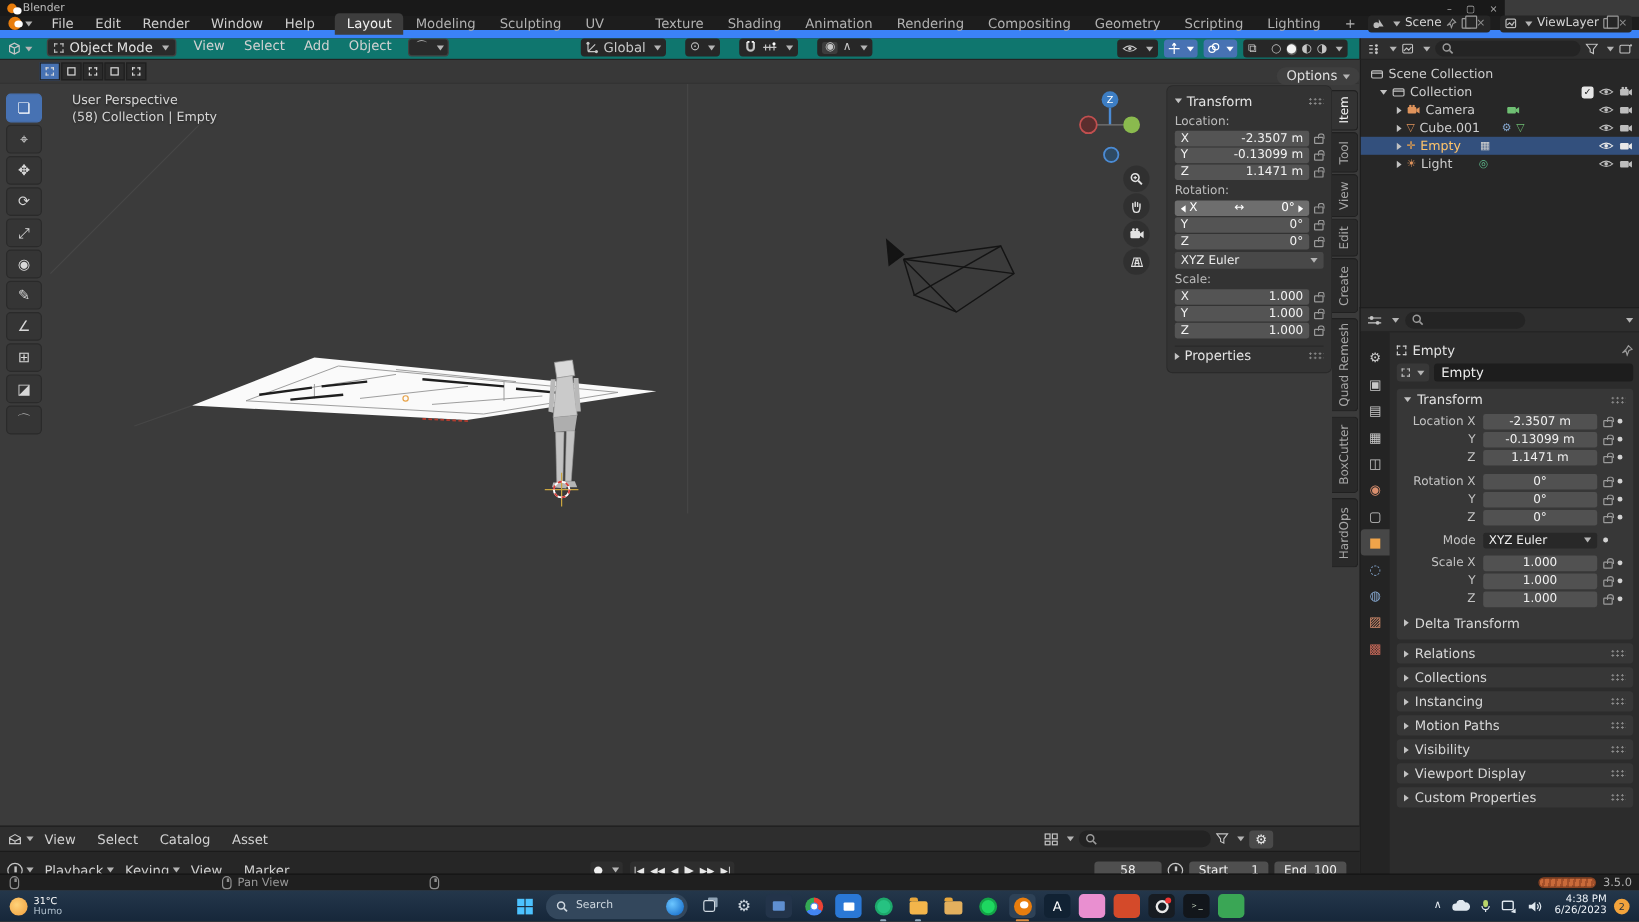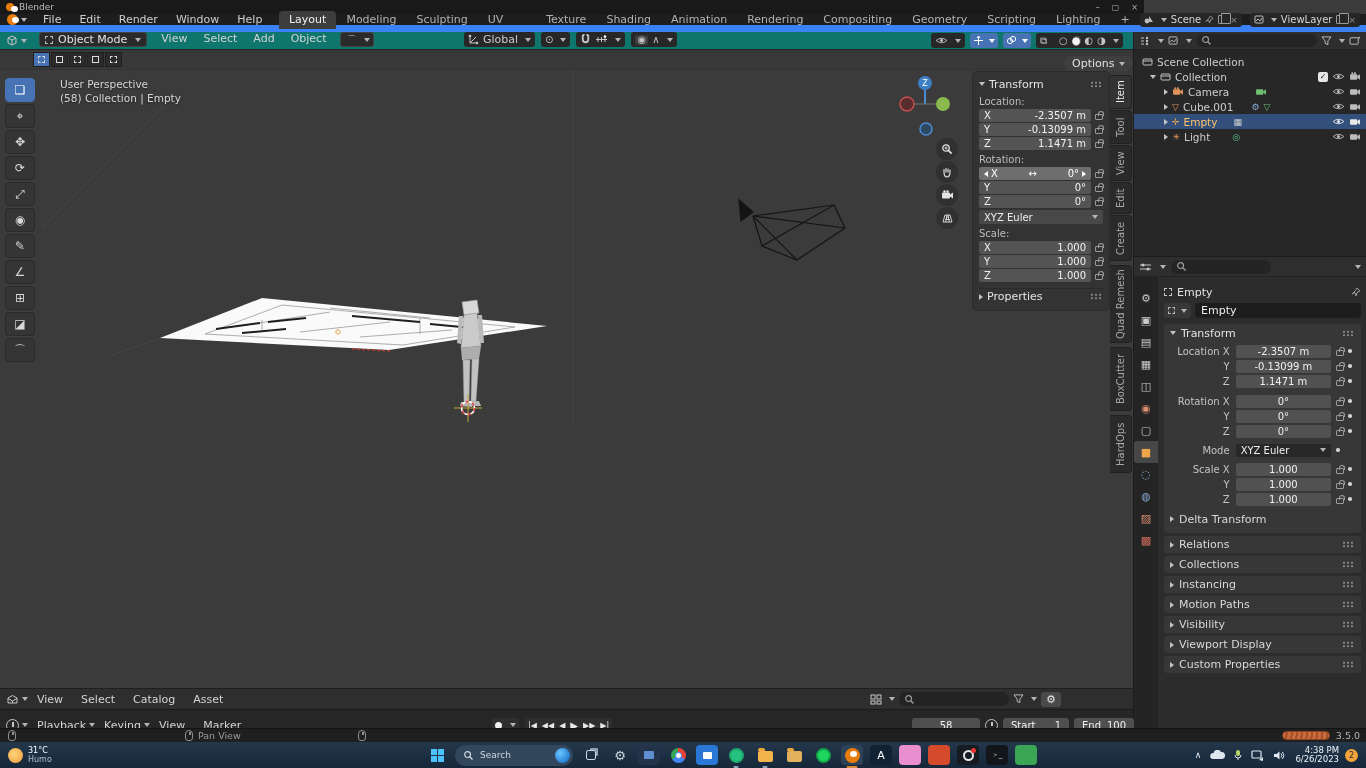--- a/index.html
+++ b/index.html
@@ -13,21 +13,21 @@
 .tr{width:0;height:0;border-top:3.5px solid transparent;border-bottom:3.5px solid transparent;border-left:4.5px solid #c2c2c2;display:inline-block}
 .td{width:0;height:0;border-left:3.5px solid transparent;border-right:3.5px solid transparent;border-top:4.5px solid #c2c2c2;display:inline-block}
 .grip{width:13px;height:7px;background-image:radial-gradient(circle,#8b8b8b 30%,transparent 36%);background-size:4px 3.5px}
 .lk{width:8px;height:6px;border:1px solid #9a9a9a;border-radius:1px;position:relative;margin-top:3px}
 .lk::before{content:"";position:absolute;left:2px;top:-4px;width:4px;height:4px;border:1px solid #9a9a9a;border-bottom:none;border-radius:3px 3px 0 0}
 .adot{width:3.5px;height:3.5px;background:#d2d2d2;border-radius:50%}
 .mag{width:11px;height:11px;display:inline-block}
 .mouse{width:8px;height:11px;border:1px solid #8f8f8f;border-radius:4px 4px 3px 3px;position:relative;display:inline-block}
 .mouse::before{content:"";position:absolute;left:2.5px;top:1px;width:2px;height:3px;background:#8f8f8f}
 
-.titlebar{left:0;top:0;width:1144px;height:14px;background:#191919;display:flex;align-items:center;padding:0 6px;font-size:9px;color:#bdbdbd}
+.titlebar{left:0;top:0;width:1254px;height:14px;background:#191919;display:flex;align-items:center;padding:0 6px;font-size:9px;color:#bdbdbd}
 .winbtns{margin-left:auto;display:flex;gap:12px;font-size:8px;color:#b5b5b5}
 
 .menubar{left:0;top:14px;width:1366px;height:18px;background:#1d1d1d;display:flex;align-items:center;border-bottom:7px solid #3b82f6}
 .menubar .menu{padding:0 9px;color:#cfcfcf}
 .ws{padding:0 10px;height:18px;line-height:18px;color:#b2b2b2}
 .ws.active{background:#3d3d3d;color:#f0f0f0;border-radius:4px 4px 0 0}
 .idsel{background:#262626;border-radius:3px;height:14px;display:flex;align-items:center;padding:0 4px;gap:4px;font-size:10px;color:#d5d5d5}
 .copyic{width:8px;height:9px;border:1px solid #9a9a9a;border-radius:1px;position:relative}
 .copyic::before{content:"";position:absolute;left:2px;top:-3px;width:8px;height:9px;border:1px solid #9a9a9a;border-radius:1px;background:#262626}
 .xic{color:#8f8f8f;font-size:9px}
@@ -196,21 +196,21 @@
   </span>
   <span class="menu">View</span>
   <span class="menu">Select</span>
   <span class="menu">Add</span>
   <span class="menu">Object</span>
   <span class="modebox" style="width:34px">
       <span class="shcirc">⌒</span>
       <span class="ca"></span>
     </span>
 
-  <span class="r abs" style="left:464px;gap:6px">
+  <span class="r abs" style="left:484px;gap:16px">
     <span class="hdrgrp">
       <svg width="11" height="11" viewBox="0 0 11 11">
           <path d="M2 9 V2 M2 9 H9 M2 9 L8 3" stroke="#c5c5c5" fill="none"></path>
           <circle cx="2" cy="2" r="1.3" fill="#c5c5c5"></circle>
           <circle cx="9" cy="9" r="1.3" fill="#c5c5c5"></circle>
         </svg>
       <span>Global</span>
       <span class="ca"></span>
     </span>
     <span class="hdrgrp">
@@ -903,21 +903,21 @@
     <span class="pbgroup">
       <span>|◀</span>
       <span>◀◀</span>
       <span>◀</span>
       <span style="font-size:10px">▶</span>
       <span>▶▶</span>
       <span>▶|</span>
     </span>
   </span>
   <span class="abs r" style="left:912px;gap:5px">
-    <span class="tfld" style="width:68px">58</span>
+    <span class="tfld" style="width:56px">58</span>
     <span style="width:13px;height:13px;border:1.5px solid #c5c5c5;border-radius:50%;position:relative">
         <span style="position:absolute;left:5px;top:2px;width:1.5px;height:4px;background:#c5c5c5"></span>
       </span>
     <span class="tfld" style="width:66px;justify-content:space-between">
         <span>Start</span>
         <span>1</span>
       </span>
     <span class="tfld" style="width:60px;justify-content:space-between">
         <span>End</span>
         <span>100</span>

